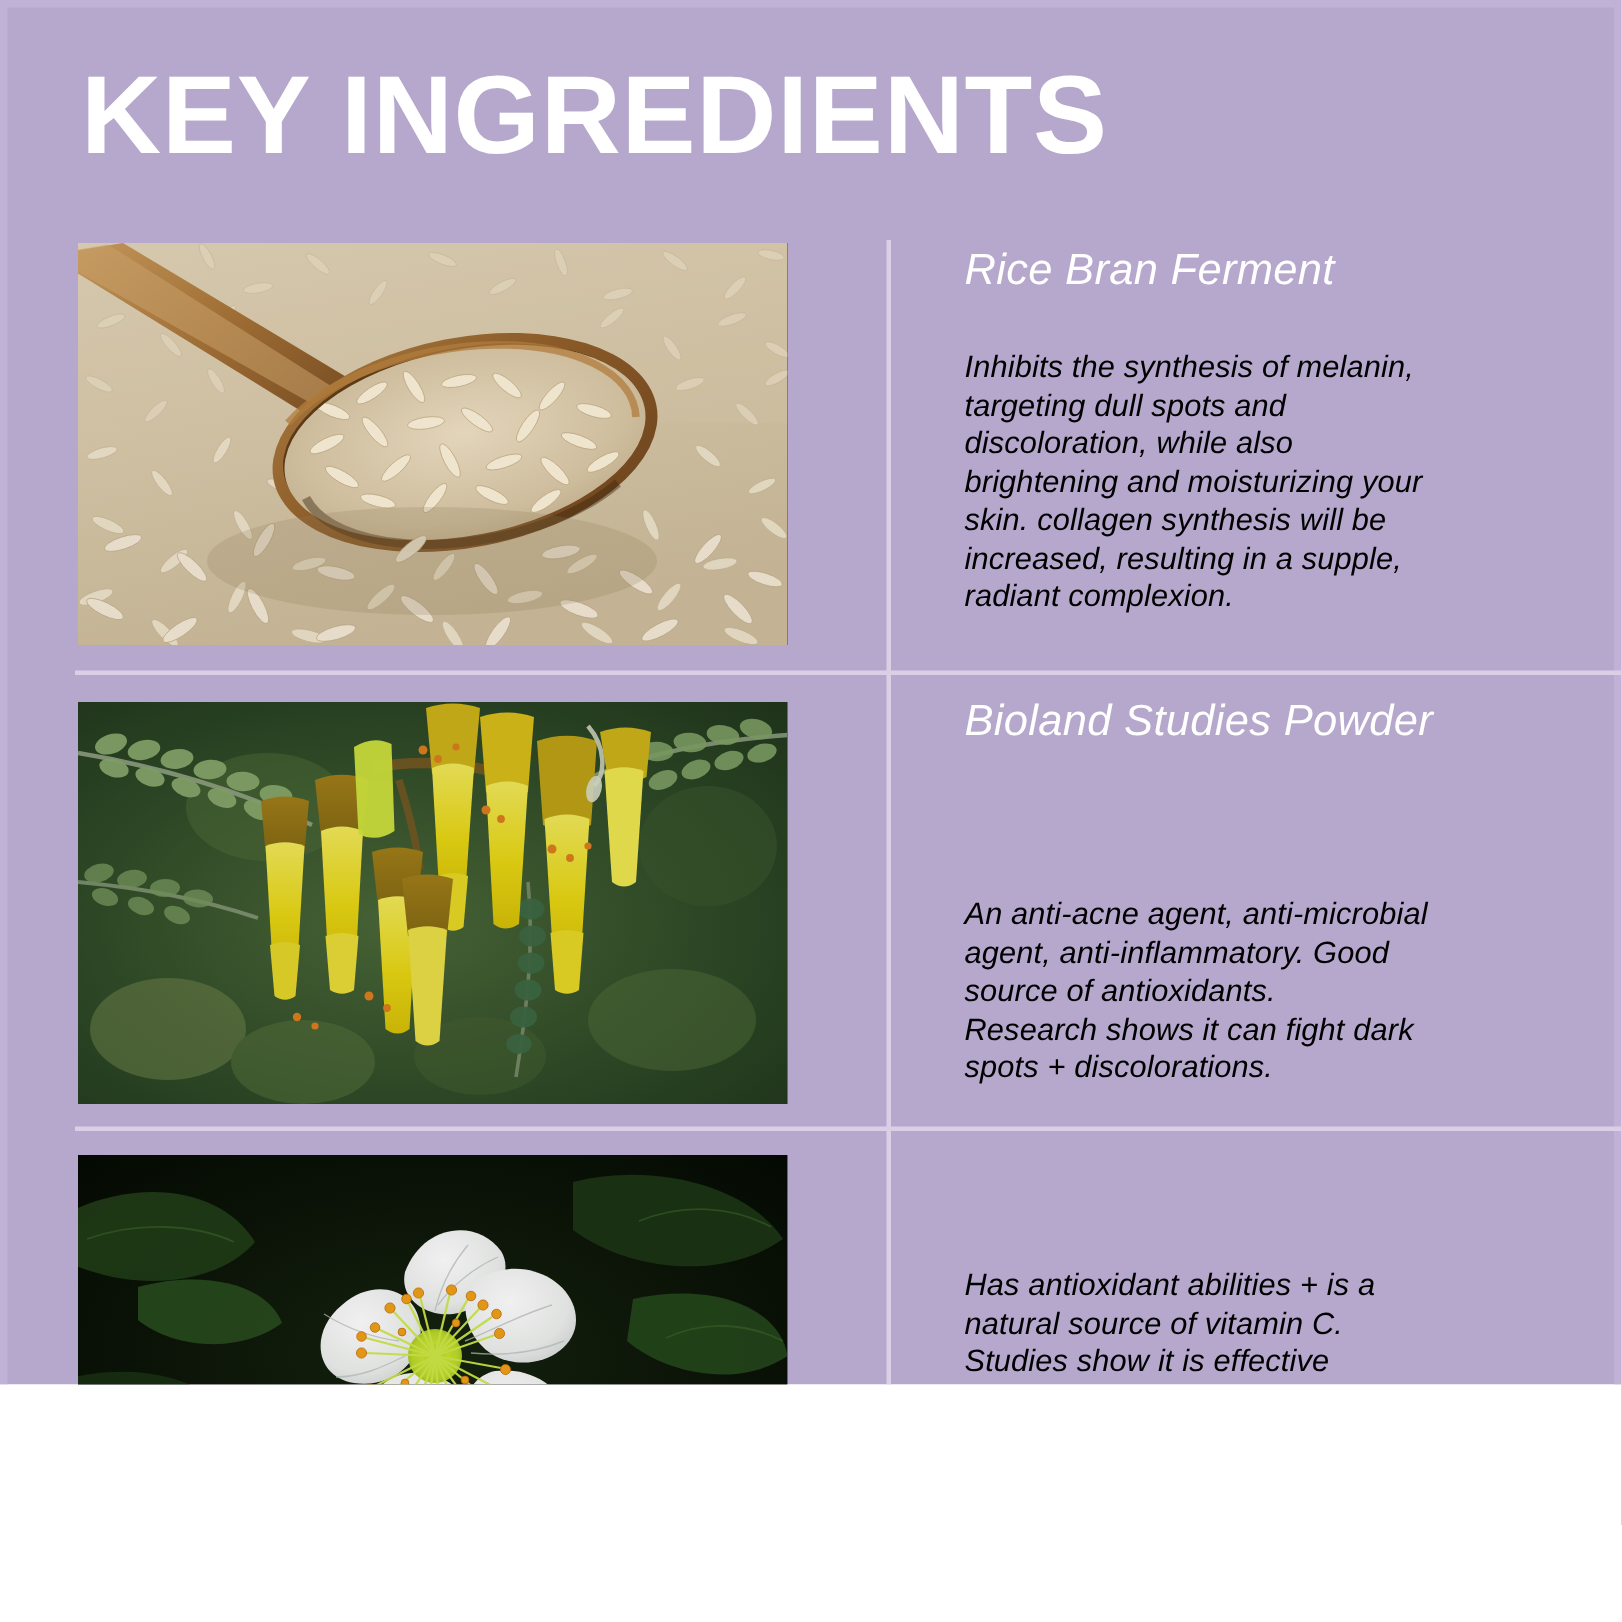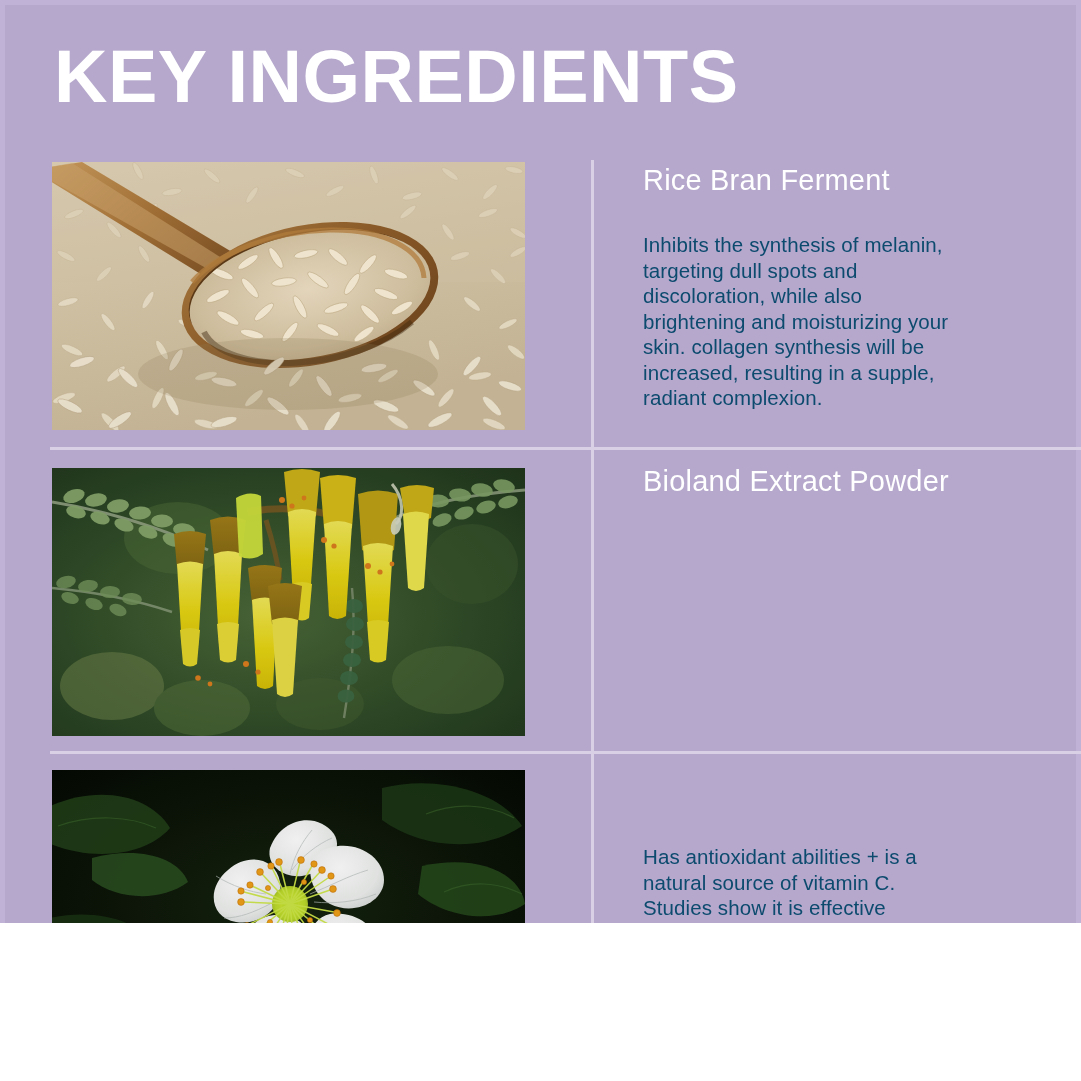--- a/index.html
+++ b/index.html
@@ -73,35 +73,36 @@
     overflow: hidden;
     background: #3a3a2c;
     border: 0;
   }
   .photo svg { display: block; width: 473px; height: 268px; }
 
   .textcol {
     position: absolute;
     left: 643px;
     width: 400px;
+    font-style: italic;
   }
 
   .ing-title {
     font-size: 29px;
     line-height: 34px;
     color: #ffffff;
     font-weight: 400;
     letter-spacing: 0.2px;
     white-space: nowrap;
   }
 
   .ing-body {
     font-size: 20.5px;
     line-height: 25.5px;
-    color: #0c4a6e;
+    color: #000000;
     font-weight: 400;
     letter-spacing: 0.1px;
     white-space: pre-line;
   }
 </style>
 </head>
 <body>
 
 <div class="poster">
 
@@ -450,21 +451,26 @@
 
           <path d="M 340 16 C 352 30 352 48 344 56" stroke="#d9dcc6" stroke-width="3" fill="none" opacity="0.9"></path>
           <ellipse cx="344" cy="58" rx="5" ry="9" transform="rotate(14 344 58)" fill="#e3e6d2" opacity="0.9"></ellipse>
 
           <rect width="473" height="268" fill="#14220f" opacity="0.12"></rect>
         </g>
       </svg>
     </div>
 
     <div class="textcol" style="top:464px;">
-      <div class="ing-title">Bioland Extract Powder</div>
+      <div class="ing-title">Bioland Studies Powder</div>
+      <div class="ing-body" style="margin-top:99px;">An anti-acne agent, anti-microbial
+agent, anti-inflammatory.  Good
+source of antioxidants.
+Research shows it can fight dark
+spots + discolorations.</div>
     </div>
   </div>
 
   <div class="divider-h" style="top:751px;"></div>
 
   <div class="row">
 
     <div class="photo" style="top:770px;">
       <svg viewBox="0 0 473 268" preserveAspectRatio="none" aria-hidden="true">
         <defs>

